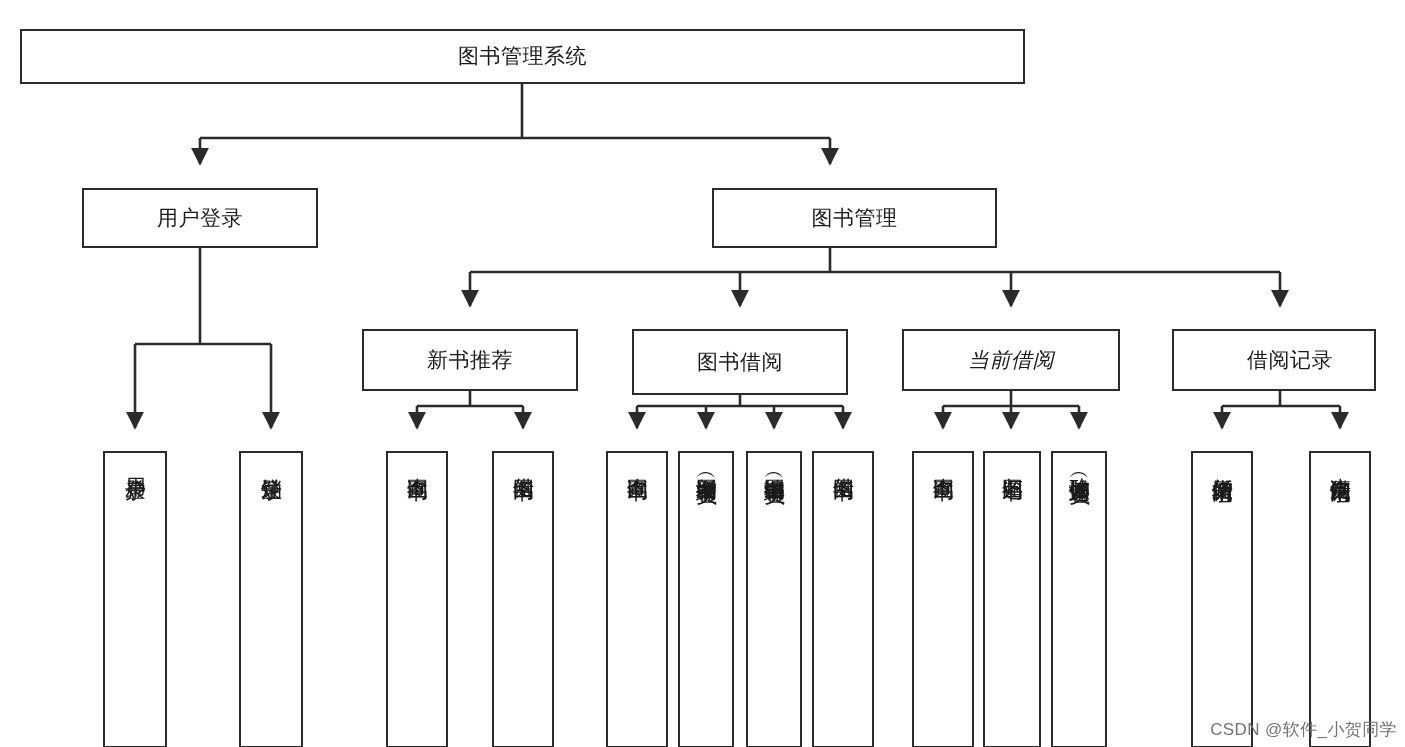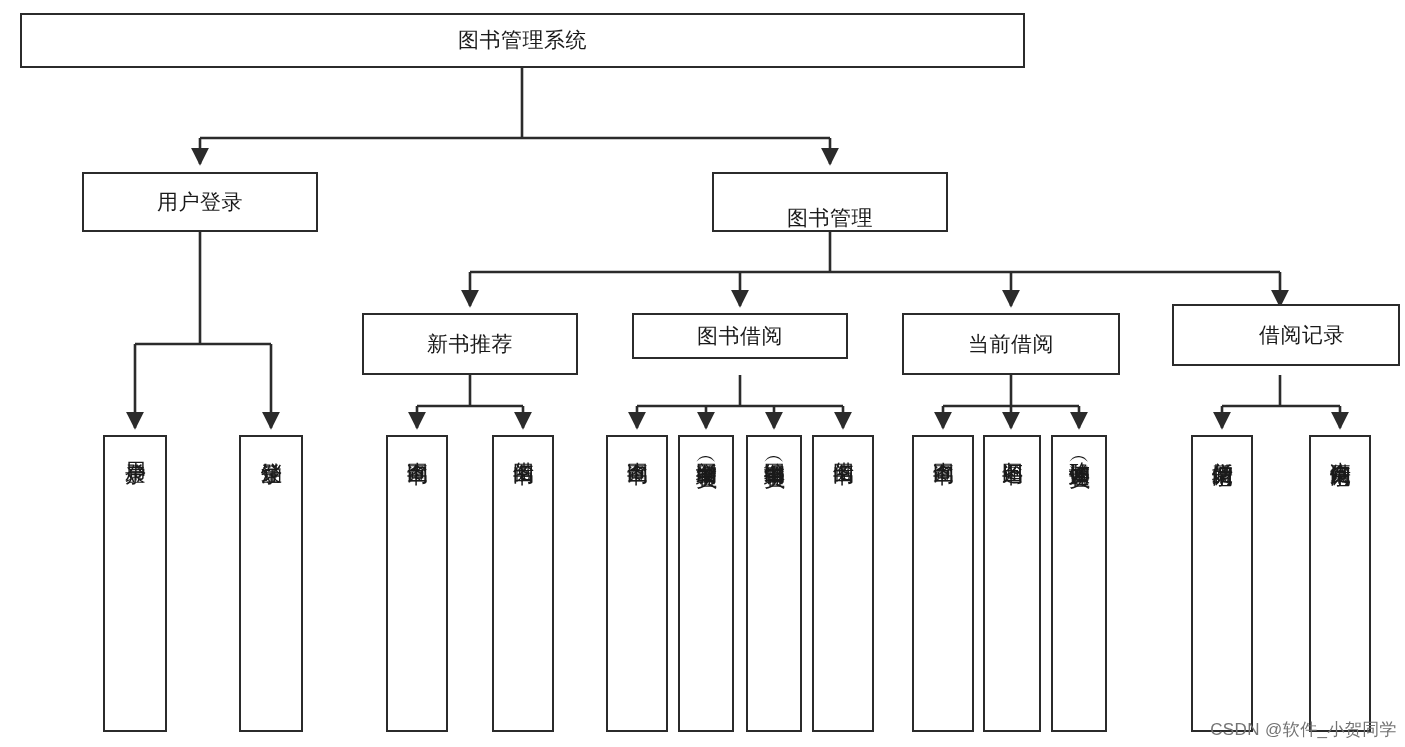--- a/index.html
+++ b/index.html
@@ -27,20 +27,21 @@
   }
   .node {
     position: absolute;
     box-sizing: border-box;
     background: #ffffff;
     border: 2.5px solid #2b2b2b;
     display: flex;
     align-items: center;
     justify-content: center;
     color: #1a1a1a;
+    margin-top: 16px;
   }
   .node .label {
     font-size: 21px;
     line-height: 1.15;
     letter-spacing: 0.5px;
     white-space: nowrap;
   }
   .node.root .label { font-size: 21px; }
   .node.mid  .label { font-size: 21px; }
   
@@ -124,37 +125,37 @@
   </svg>
 
   <div class="node root" style="left:20px; top:13px; width:1005px; height:55px;">
     <span class="label">图书管理系统</span>
   </div>
 
   <div class="node mid" style="left:82px; top:172px; width:236px; height:60px;">
     <span class="label">用户登录</span>
   </div>
 
-  <div class="node mid" style="left:712px; top:172px; width:236px; height:60px;align-items:flex-end;">
+  <div class="node mid" style="left:712px; top:172px; width:285px; height:60px;">
     <span class="label">图书管理</span>
   </div>
 
   <div class="node mid" style="left:362px; top:313px; width:216px; height:62px;justify-content:center;">
     <span class="label">新书推荐</span>
   </div>
 
-  <div class="node mid" style="left:632px; top:313px; width:216px; height:46px;">
+  <div class="node mid" style="left:632px; top:313px; width:216px; height:66px;">
     <span class="label">图书借阅</span>
   </div>
 
-  <div class="node mid" style="left:902px; top:313px; width:218px; height:62px;">
+  <div class="node mid" style="left:902px; top:313px; width:218px; height:62px;font-style:italic;">
     <span class="label">当前借阅</span>
   </div>
 
-  <div class="node mid" style="left:1172px; top:304px; width:228px; height:62px;padding-left:32px;">
+  <div class="node mid" style="left:1172px; top:313px; width:204px; height:62px;padding-left:32px;">
     <span class="label">借阅记录</span>
   </div>
 
   <div class="node leaf" style="left:103px; top:435px; width:64px; height:297px;">
     <span class="label">用户登录</span>
   </div>
 
   <div class="node leaf" style="left:239px; top:435px; width:64px; height:297px;">
     <span class="label">注销登录</span>
   </div>

